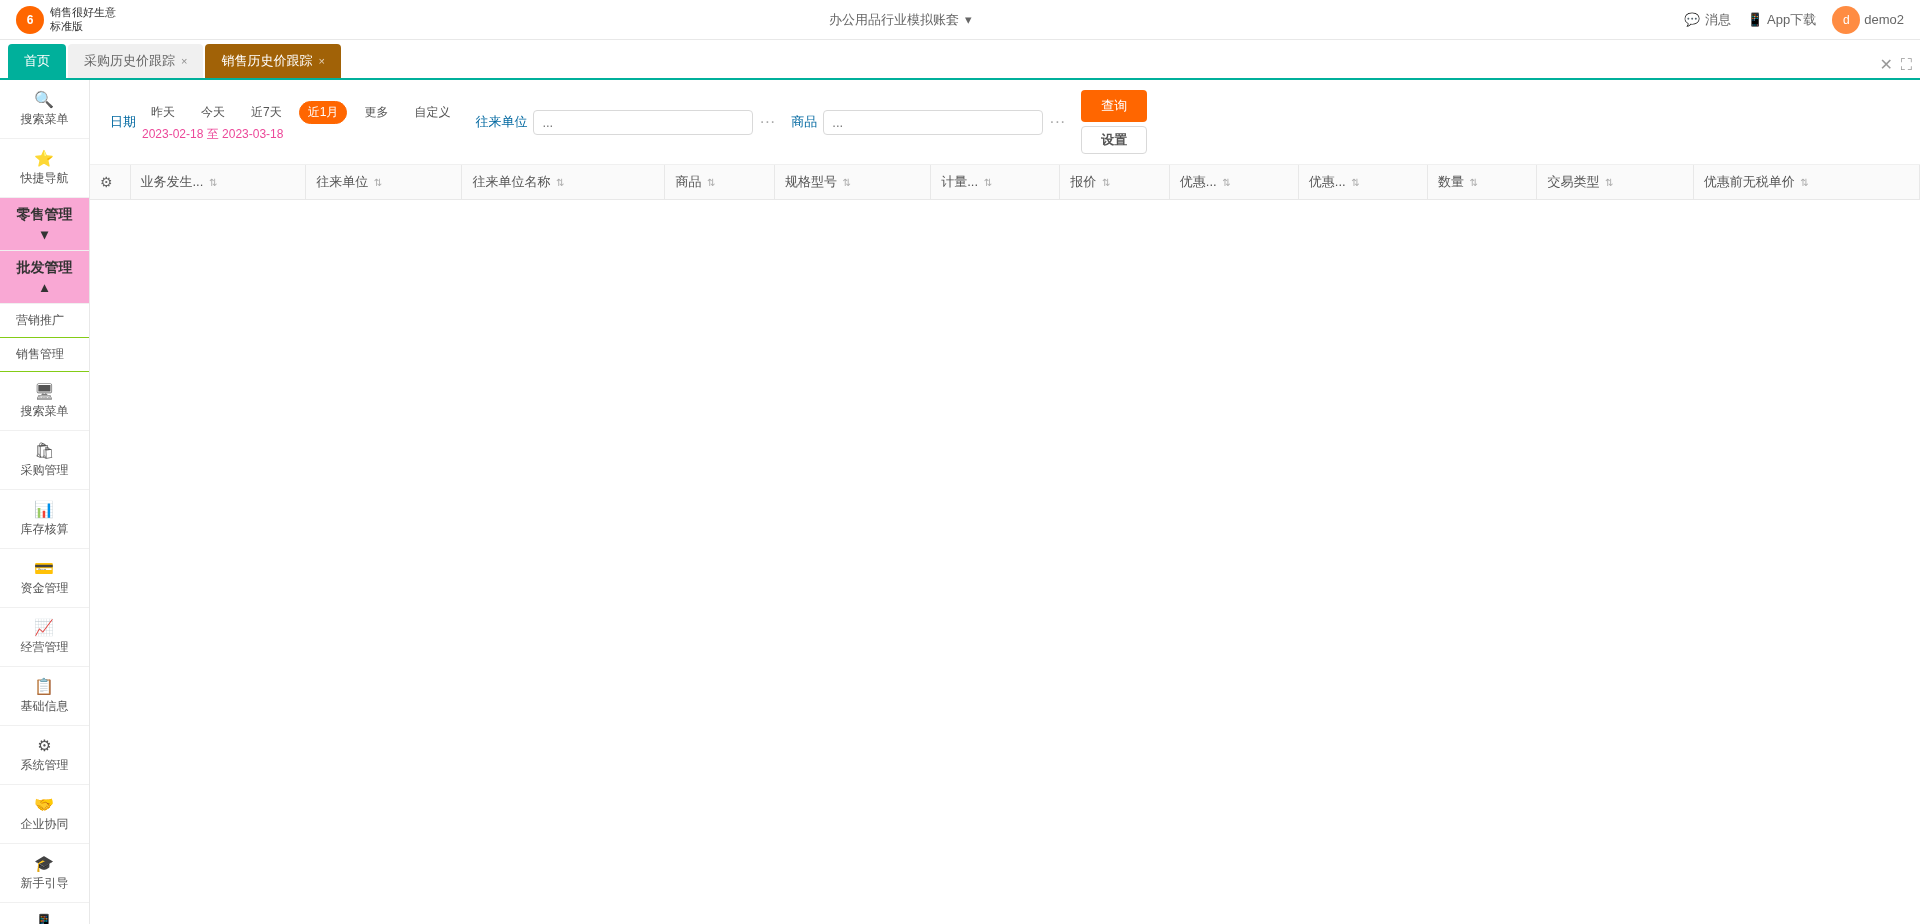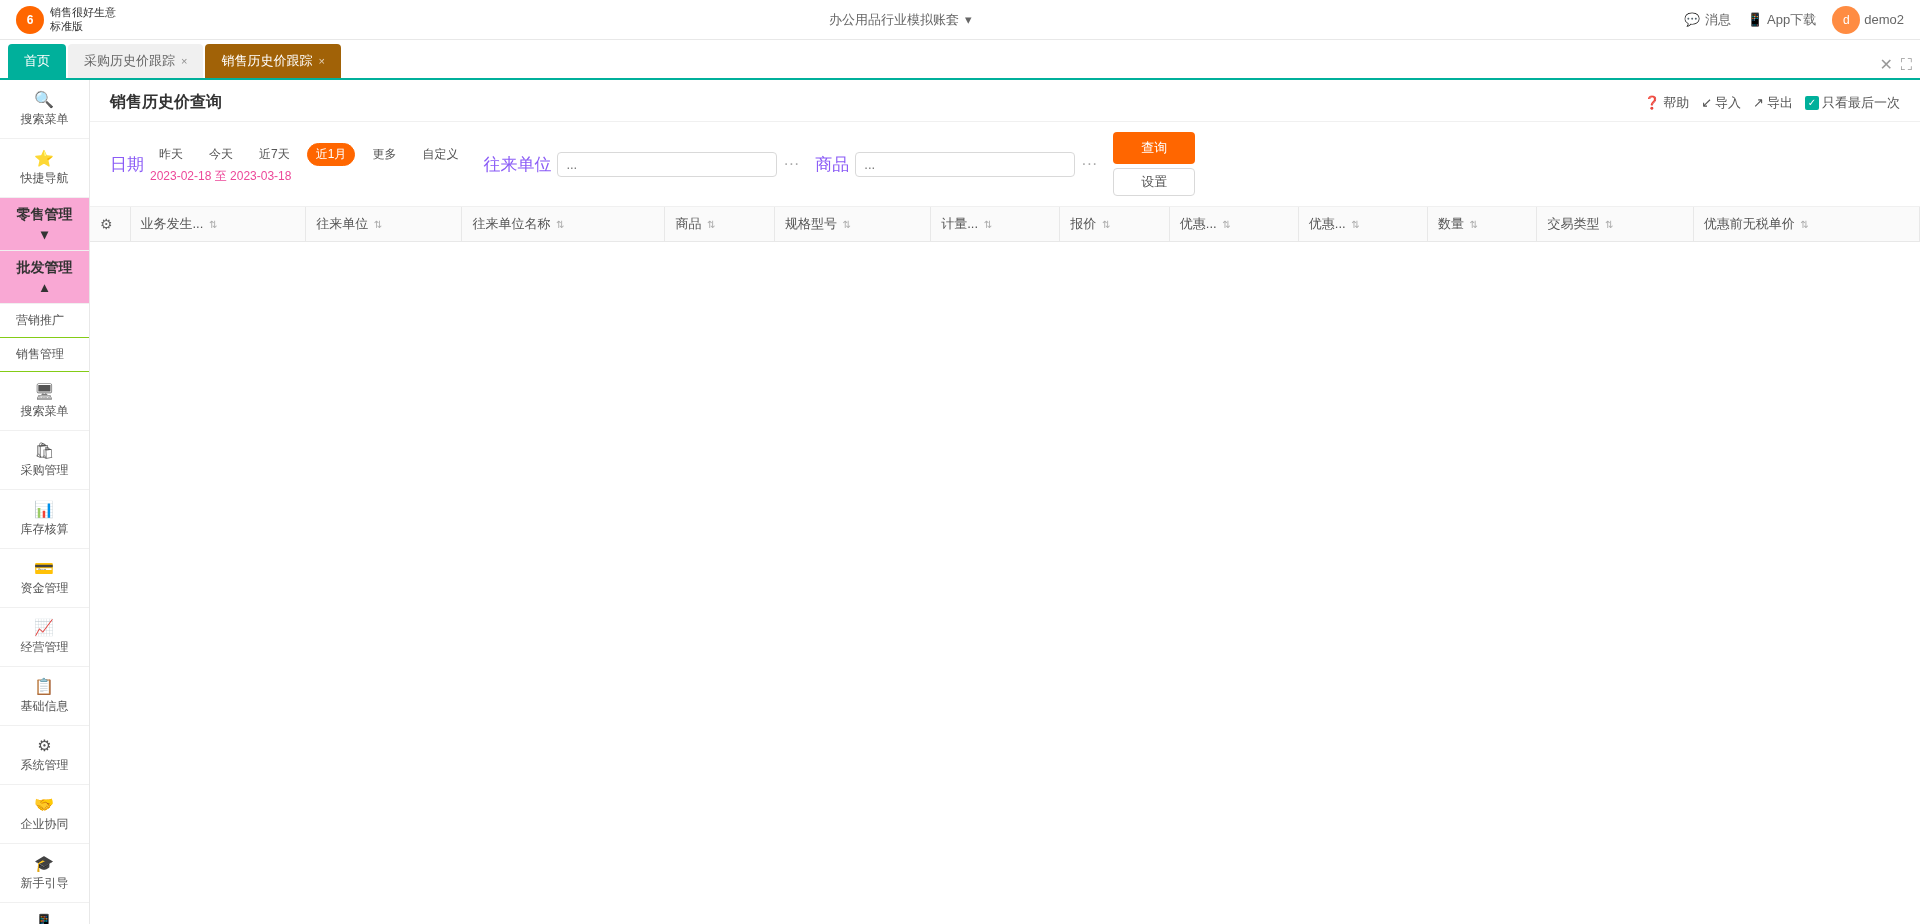--- a/index.html
+++ b/index.html
@@ -132,21 +132,21 @@
     
     .filter-bar {
       padding: 10px 20px;
       display: flex;
       align-items: center;
       gap: 16px;
       border-bottom: 1px solid #f0f0f0;
       flex-wrap: wrap;
     }
     .filter-group { display: flex; align-items: center; gap: 6px; }
-    .filter-label { color: #8b5cf6; font-size: 17px; }
+    .filter-label { color: #0369a1; font-size: 13px; }
     .date-pills { display: flex; align-items: center; gap: 8px; }
     .pill {
       padding: 2px 8px;
       border-radius: 12px;
       font-size: 12px;
       cursor: pointer;
       color: #555;
       border: 1px solid transparent;
     }
     .pill.active {
@@ -163,34 +163,35 @@
       width: 220px;
       outline: none;
       color: #333;
     }
     .filter-dots { color: #aaa; font-size: 16px; cursor: pointer; }
     .query-btn {
       background: #f60;
       color: white;
       border: none;
       border-radius: 4px;
-      padding: 6px 28px;
+      padding: 6px 20px;
       font-size: 13px;
       cursor: pointer;
       height: 32px;
     }
     .setting-btn {
       background: #fff;
       color: #555;
       border: 1px solid #d9d9d9;
       border-radius: 4px;
       padding: 4px 16px;
       font-size: 13px;
       cursor: pointer;
       height: 28px;
+      font-weight: bold;
     }
     .btn-group { display: flex; flex-direction: column; gap: 4px; }
 
     
     .table-container { flex: 1; overflow: auto; padding: 0 0; }
     .data-table { width: 100%; border-collapse: collapse; font-size: 13px; }
     .data-table th {
       background: #fafafa;
       color: #555;
       padding: 8px 10px;
@@ -340,41 +341,20 @@
     </div>
     <div class="sidebar-item">
       <span class="sidebar-icon">📱</span>
       <span>应用中心</span>
     </div>
 
   </div>
 
   <div class="content-area">
 
-    <div class="page-header">
-      <h2 class="page-title">销售历史价查询</h2>
-      <div class="page-header-actions">
-        <span>
-          <span>❓</span>
-          <span>帮助</span>
-        </span>
-        <span>
-          <span>↙</span>
-          <span>导入</span>
-        </span>
-        <span>
-          <span>↗</span>
-          <span>导出</span>
-        </span>
-        <span class="checkbox-only">
-          <div class="checkbox-checked">✓</div>
-          <span>只看最后一次</span>
-        </span>
-      </div>
-    </div>
 
     <div class="filter-bar">
       <div class="filter-group">
         <span class="filter-label">日期</span>
         <div style="display:flex; flex-direction:column; gap:2px;">
           <div class="date-pills">
             <span class="pill">昨天</span>
             <span class="pill">今天</span>
             <span class="pill">近7天</span>
             <span class="pill active">近1月</span>

